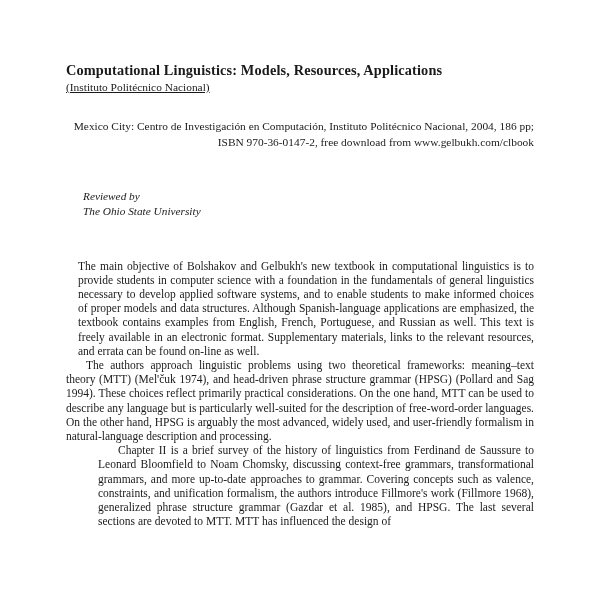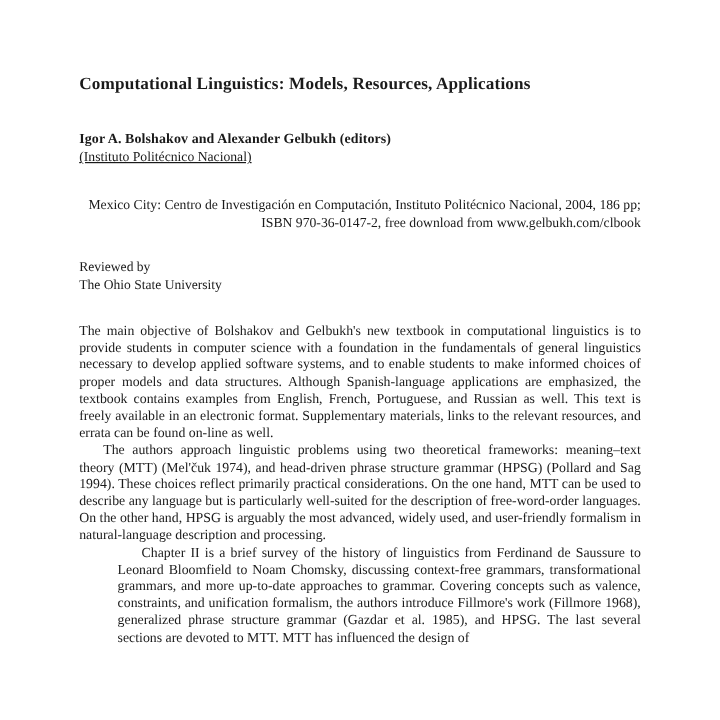--- a/index.html
+++ b/index.html
@@ -57,58 +57,59 @@
 
   .pub-info {
     font-size: 11.4px;
     line-height: 1.38;
     margin: 0;
     padding-top: 24px;
     text-align: right;
   }
 
   .review-block {
+    font-style: italic;
     font-size: 11.3px;
     line-height: 1.37;
-    margin: 0;
+    margin: 17px;
     padding-top: 21px;
   }
   .review-block div {
     white-space: nowrap;
   }
 
   .body-text {
     font-size: 11.5px;
     line-height: 14.2px;
     text-align: justify;
     margin: 0;
     padding-top: 22px;
   }
   .body-text p {
     margin: 0;
     text-indent: 20px;
     text-align: justify;
   }
   .body-text p.first {
     text-indent: 0;
+    margin-left: 12px;
   }
   .body-text p:last-child {
     text-align: justify;
     margin-left: 32px;
   }
 </style>
 </head>
 <body>
 
 <div class="page">
   <div class="content">
 
     <h1 class="doc-title">Computational Linguistics: Models, Resources, Applications</h1>
 
-    <div class="authors">Igor A. Bolshakov and Alexander Gelbukh (editors)</div>
 
     <div class="affiliation">(Instituto Politécnico Nacional)</div>
 
     <div class="pub-info">Mexico City: Centro de Investigación en Computación, Instituto Politécnico Nacional, 2004, 186 pp; ISBN 970-36-0147-2, free download from www.gelbukh.com/clbook</div>
 
     <div class="review-block">
       <div>Reviewed by</div>
       <div>The Ohio State University</div>
     </div>
 

